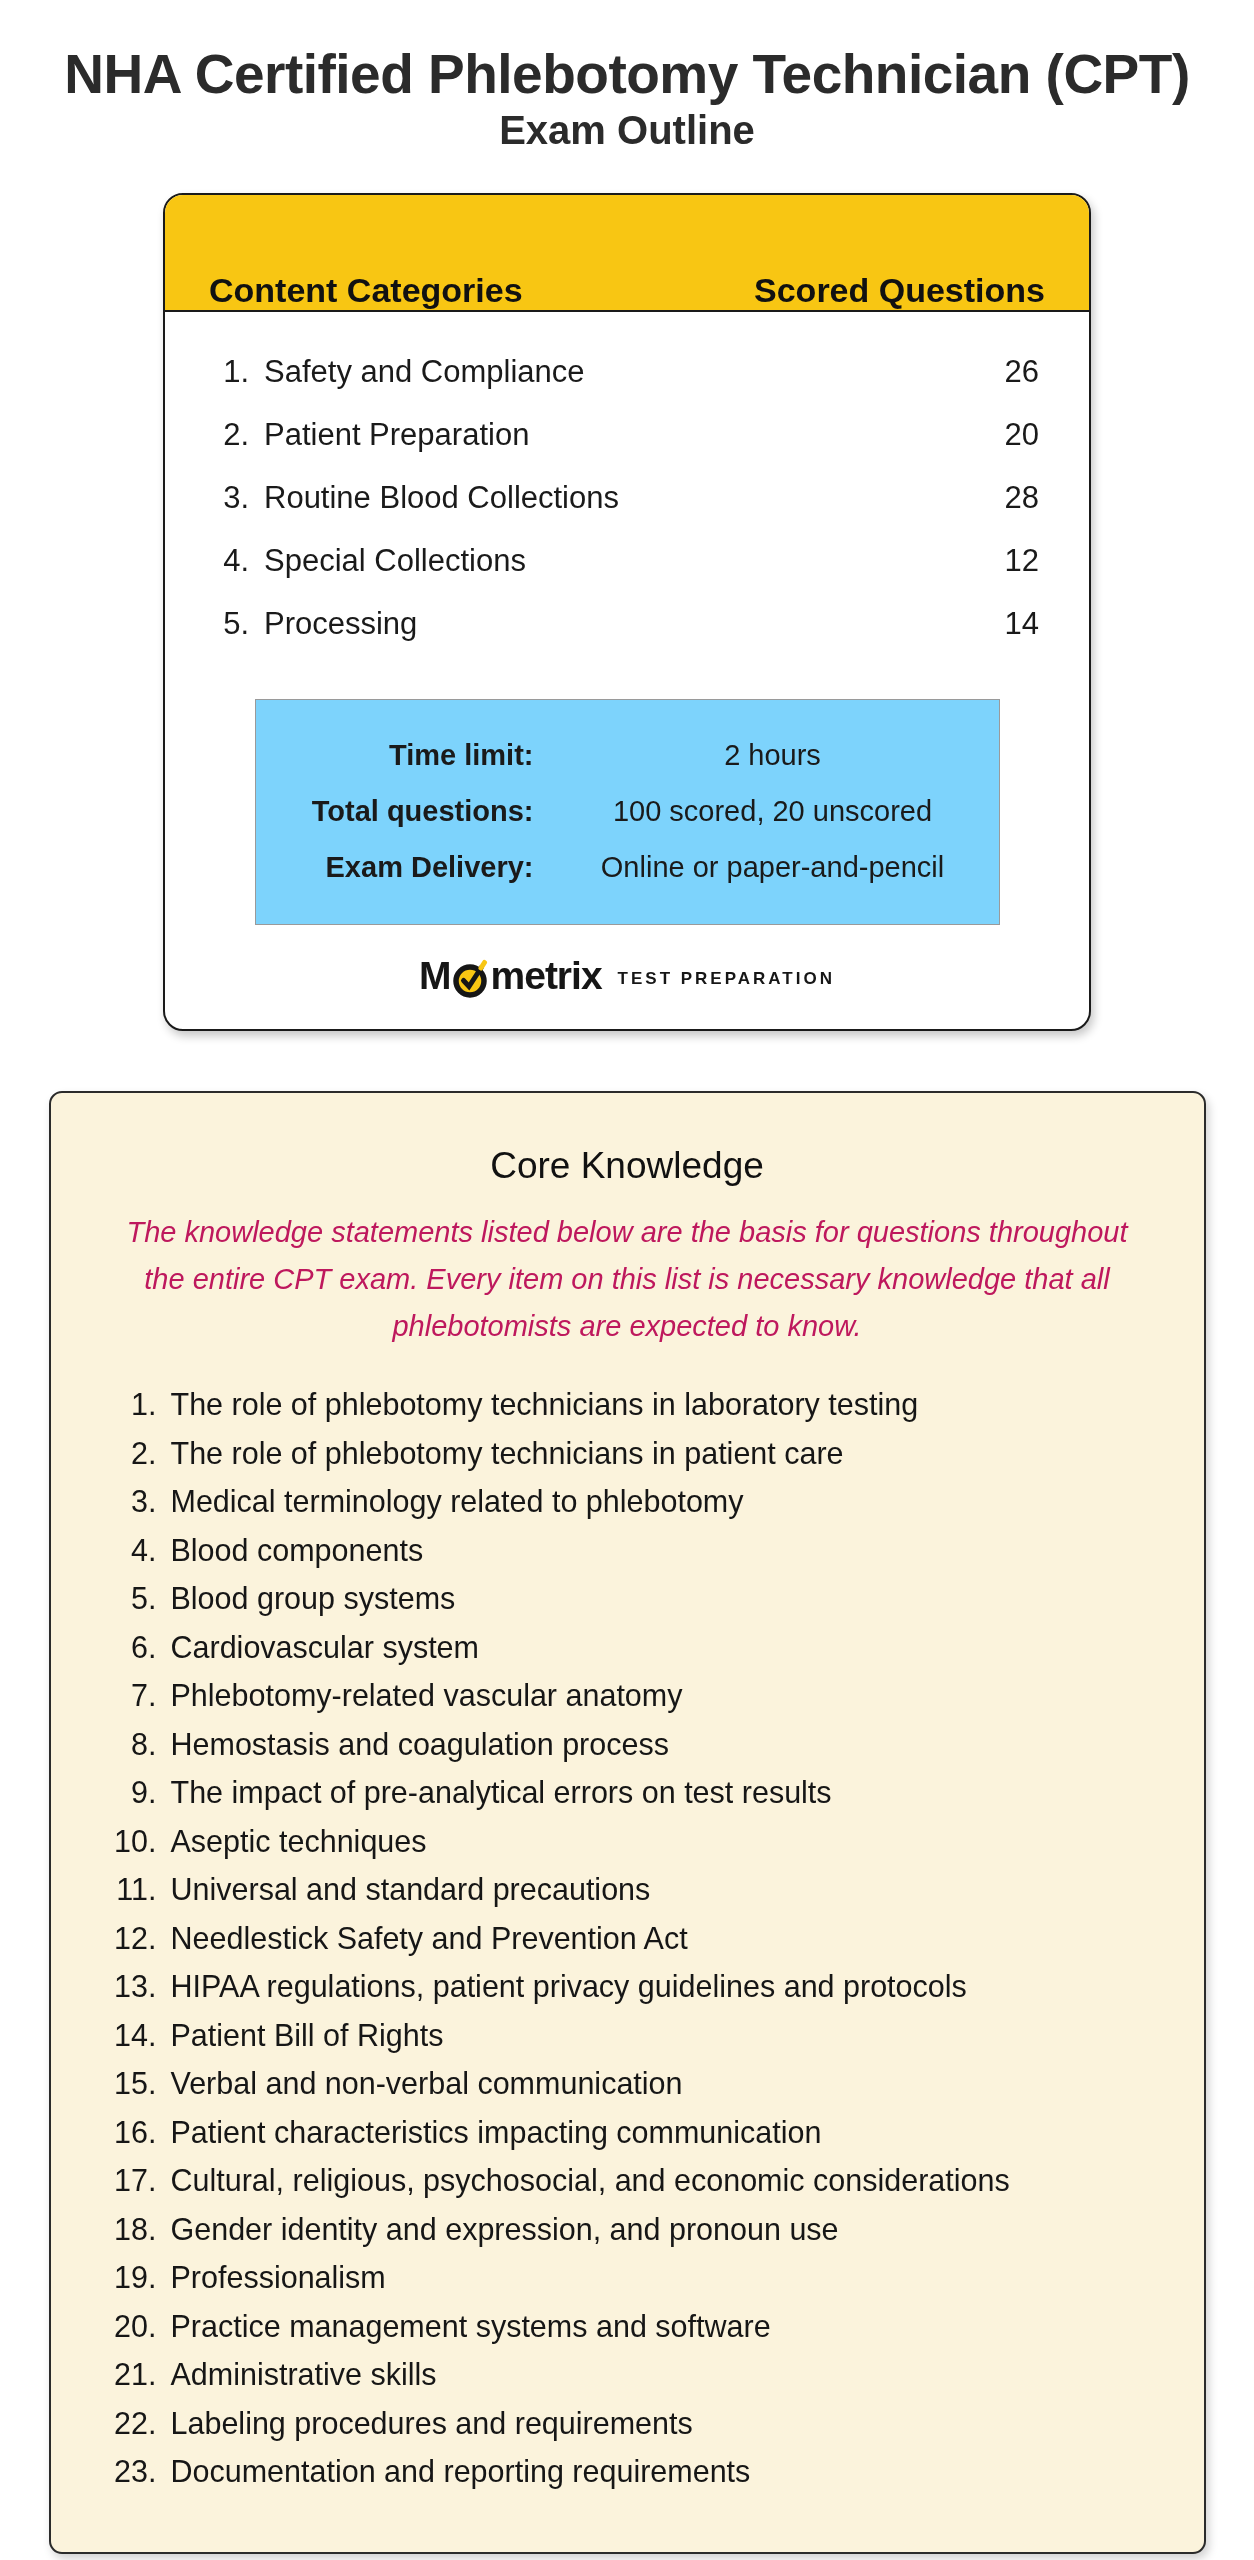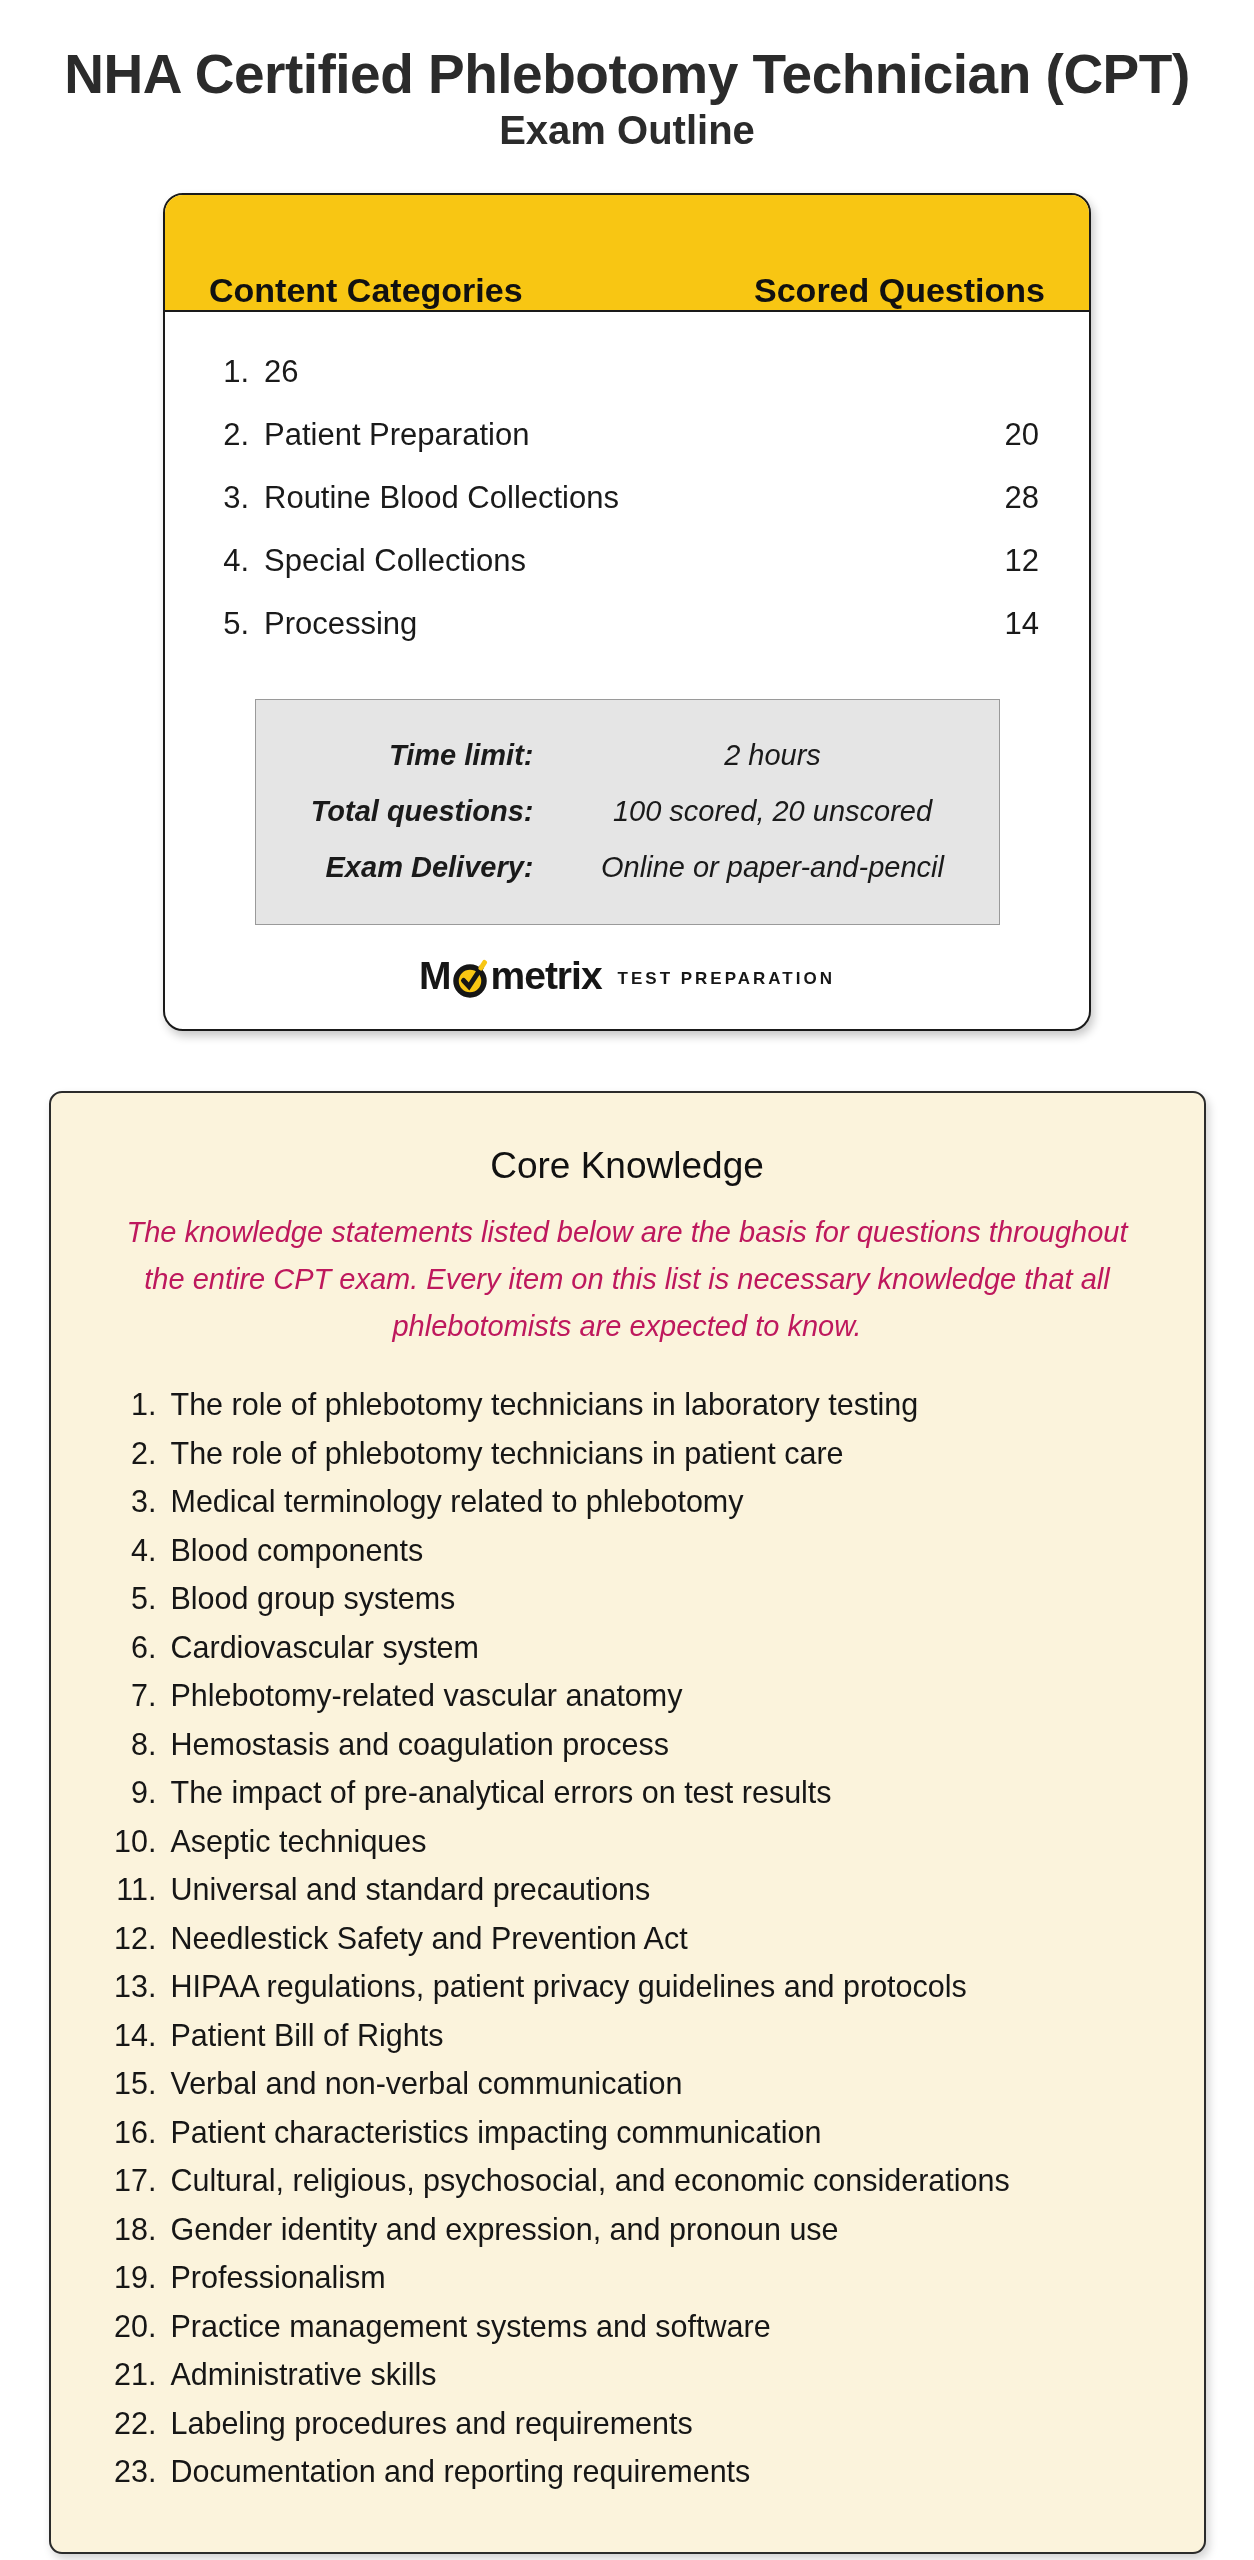--- a/index.html
+++ b/index.html
@@ -66,24 +66,23 @@
     margin-right: 15px;
     flex-shrink: 0;
   }
   .exam-row .row-label { flex: 1; }
   .exam-row .row-value { text-align: right; }
 
   
   .info-box {
     width: 745px;
     margin: 30px auto 0;
-    background: #e5e5e5;
+    background: #7dd3fc;
     border: 1.5px solid #9a9a9a;
     padding: 27px 0 29px;
-    font-style: italic;
   }
   .info-row {
     display: grid;
     grid-template-columns: 278px 1fr;
     column-gap: 13px;
     font-size: 29px;
     line-height: 56px;
   }
   .info-row .info-label { text-align: right; font-weight: bold; }
   .info-row .info-value { text-align: center; }
@@ -166,20 +165,21 @@
 
   <header class="exam-card-header">
     <span>Content Categories</span>
     <span>Scored Questions</span>
   </header>
 
   <div class="exam-table">
 
       <div class="exam-row">
         <span class="row-num">1.</span>
+        <span class="row-label">Safety and Compliance</span>
         <span class="row-value">26</span>
       </div>
 
       <div class="exam-row">
         <span class="row-num">2.</span>
         <span class="row-label">Patient Preparation</span>
         <span class="row-value">20</span>
       </div>
 
       <div class="exam-row">

